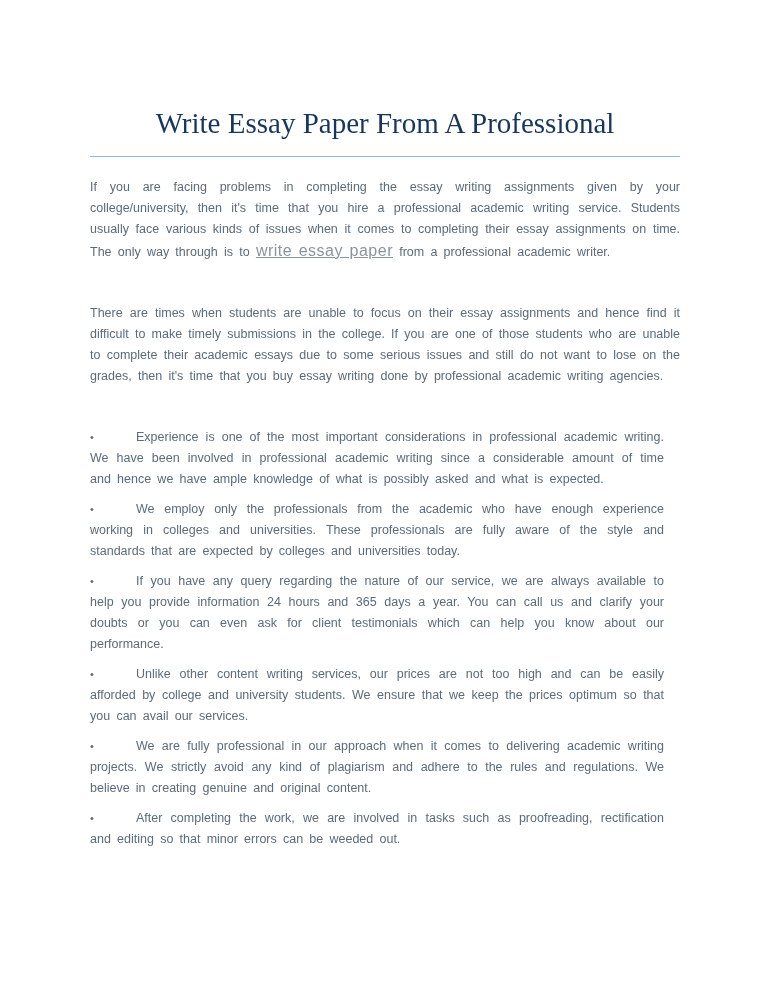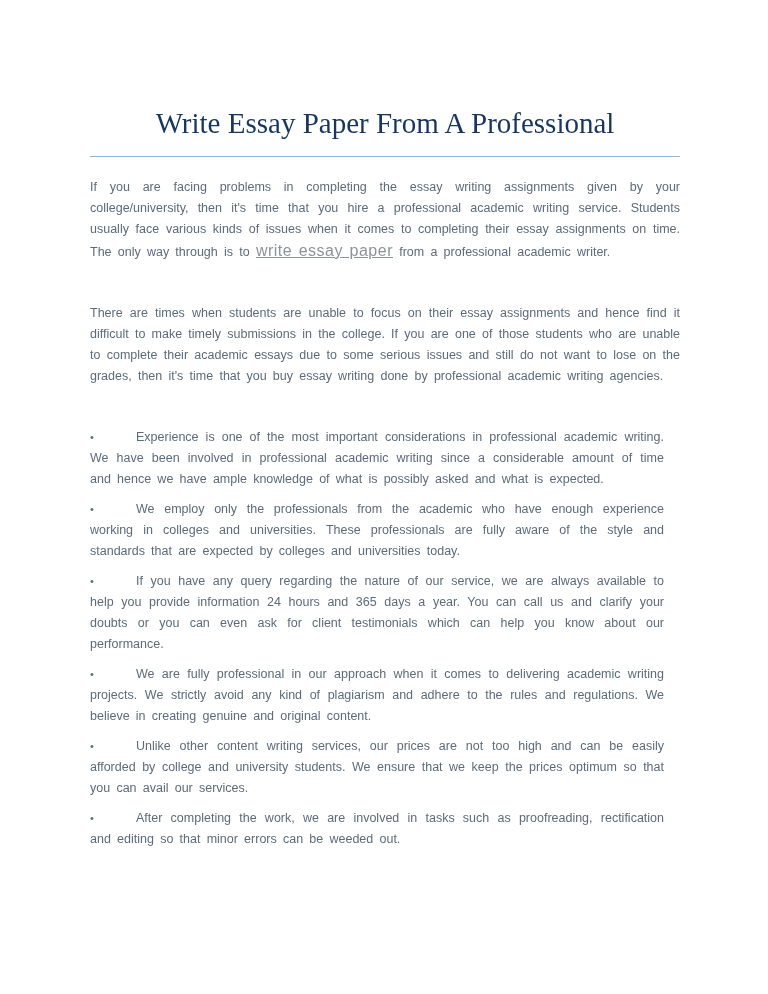--- a/index.html
+++ b/index.html
@@ -79,18 +79,18 @@
 
   <p class="para"><span>If you are facing problems in completing the essay writing assignments given by your college/university, then it's time that you hire a professional academic writing service. Students usually face various kinds of issues when it comes to completing their essay assignments on time. The only way through is to </span><a class="essay-link">write essay paper</a><span> from a professional academic writer.</span></p>
 
   <p class="para">There are times when students are unable to focus on their essay assignments and hence find it difficult to make timely submissions in the college. If you are one of those students who are unable to complete their academic essays due to some serious issues and still do not want to lose on the grades, then it's time that you buy essay writing done by professional academic writing agencies.</p>
 
 
   <div>
     <p class="bullet-para"><span class="bullet-glyph">•</span><span>Experience is one of the most important considerations in professional academic writing. We have been involved in professional academic writing since a considerable amount of time and hence we have ample knowledge of what is possibly asked and what is expected.</span></p>
     <p class="bullet-para"><span class="bullet-glyph">•</span><span>We employ only the professionals from the academic who have enough experience working in colleges and universities. These professionals are fully aware of the style and standards that are expected by colleges and universities today.</span></p>
     <p class="bullet-para"><span class="bullet-glyph">•</span><span>If you have any query regarding the nature of our service, we are always available to help you provide information 24 hours and 365 days a year. You can call us and clarify your doubts or you can even ask for client testimonials which can help you know about our performance.</span></p>
+    <p class="bullet-para"><span class="bullet-glyph">•</span><span>Unlike other content writing services, our prices are not too high and can be easily afforded by college and university students. We ensure that we keep the prices optimum so that you can avail our services.</span></p>
     <p class="bullet-para"><span class="bullet-glyph">•</span><span>We are fully professional in our approach when it comes to delivering academic writing projects. We strictly avoid any kind of plagiarism and adhere to the rules and regulations. We believe in creating genuine and original content.</span></p>
-    <p class="bullet-para"><span class="bullet-glyph">•</span><span>Unlike other content writing services, our prices are not too high and can be easily afforded by college and university students. We ensure that we keep the prices optimum so that you can avail our services.</span></p>
     <p class="bullet-para"><span class="bullet-glyph">•</span><span>After completing the work, we are involved in tasks such as proofreading, rectification and editing so that minor errors can be weeded out.</span></p>
   </div>
 
 </div>
 
 </body></html>

